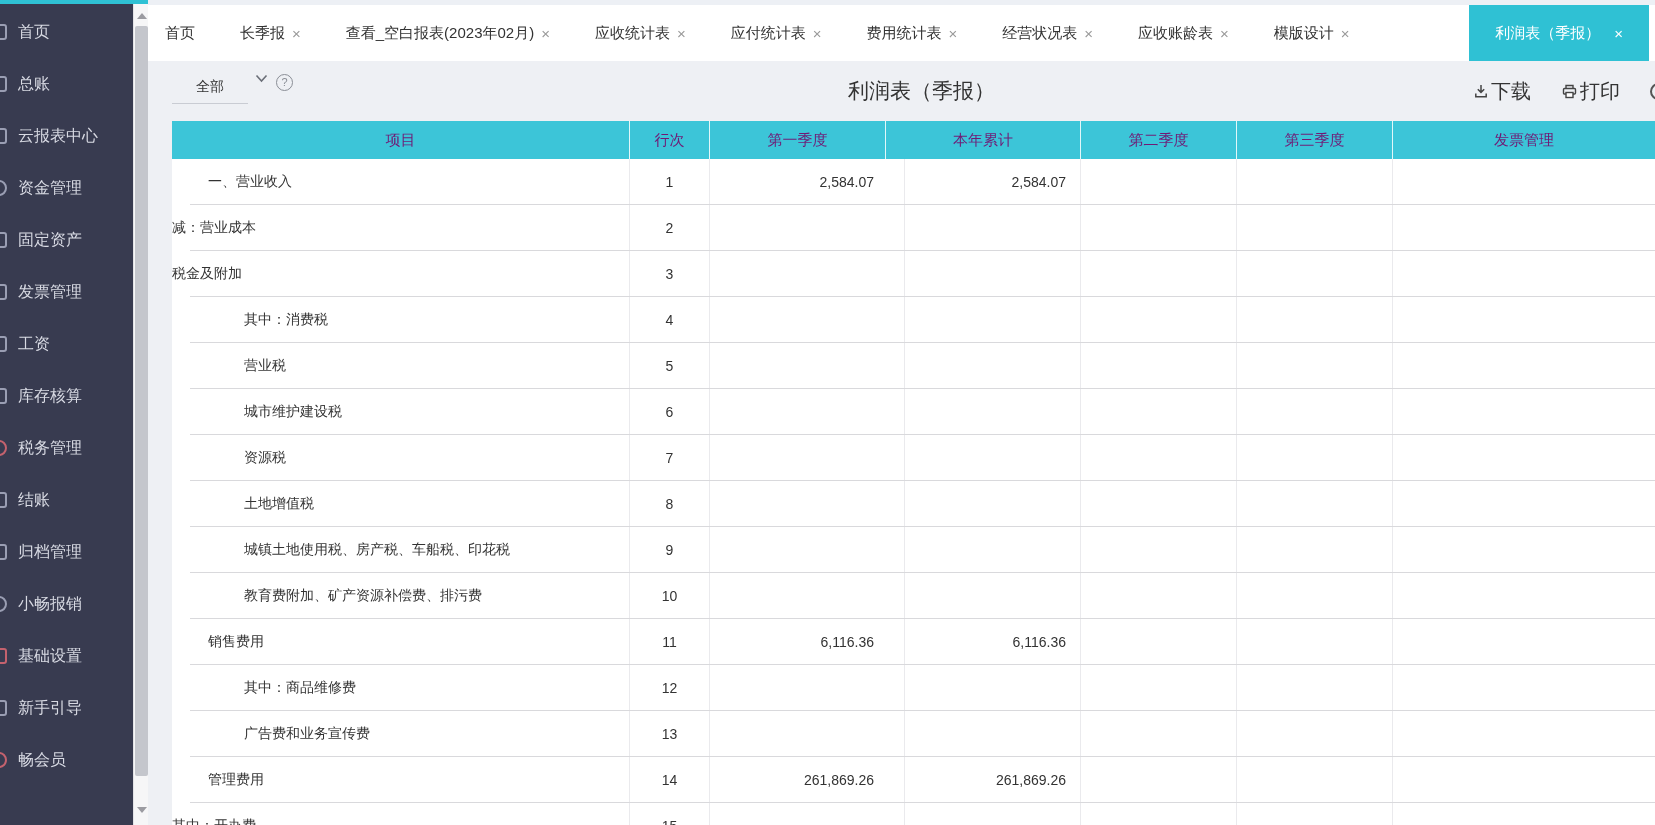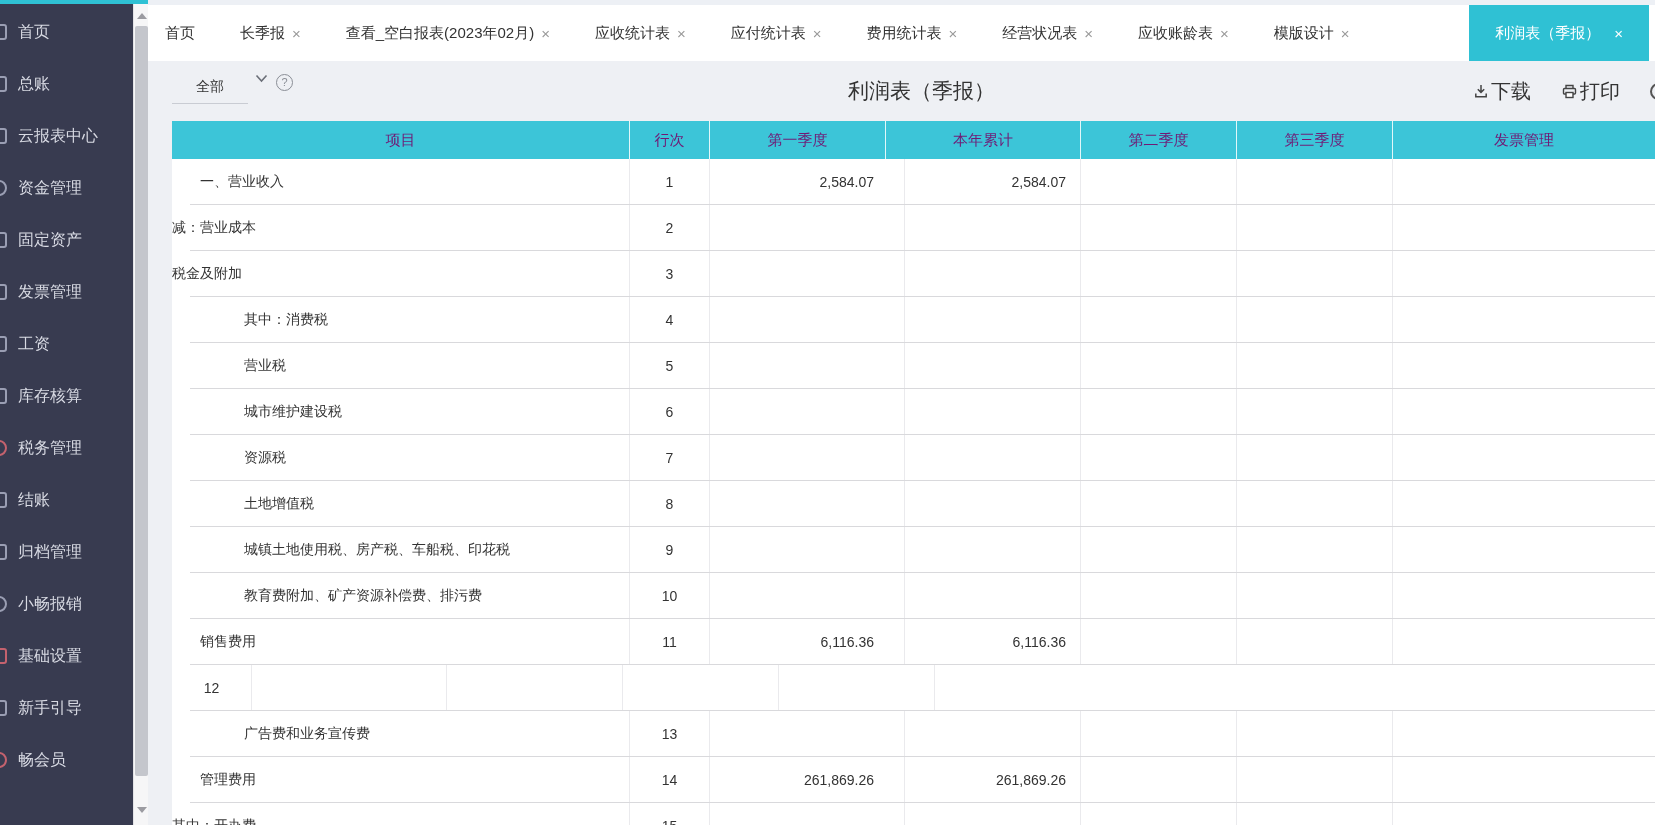--- a/index.html
+++ b/index.html
@@ -129,21 +129,21 @@
   .cell:last-child { border-right:none; }
   .c0 { width:458px; }
   .c1 { width:80px; justify-content:center; }
   .c2 { width:195px; }
   .c3 { width:176px; }
   .c4 { width:156px; }
   .c5 { width:156px; }
   .c6 { flex:1; min-width:0; }
   .num { justify-content:flex-end; padding-right:14px; }
   .cell.c2.num { padding-right:30px; }
-  .ind-1 { padding-left:28px; }
+  .ind-1 { padding-left:36px; }
   .ind-2 { }
   .ind-3 { padding-left:72px; }
 </style>
 </head>
 <body>
 
 <div class="app">
   <div class="top-strip"></div>
 
   <aside class="sidebar">
@@ -397,20 +397,21 @@
             <div class="trow">
               <div class="cell c0 ind-1">销售费用</div>
               <div class="cell c1">11</div>
               <div class="cell c2 num">6,116.36</div>
               <div class="cell c3 num">6,116.36</div>
               <div class="cell c4 num"></div>
               <div class="cell c5 num"></div>
               <div class="cell c6 num"></div>
             </div>
             <div class="trow">
+              <div class="cell c0 ind-3">其中：商品维修费</div>
               <div class="cell c1">12</div>
               <div class="cell c2 num"></div>
               <div class="cell c3 num"></div>
               <div class="cell c4 num"></div>
               <div class="cell c5 num"></div>
               <div class="cell c6 num"></div>
             </div>
             <div class="trow">
               <div class="cell c0 ind-3">广告费和业务宣传费</div>
               <div class="cell c1">13</div>

